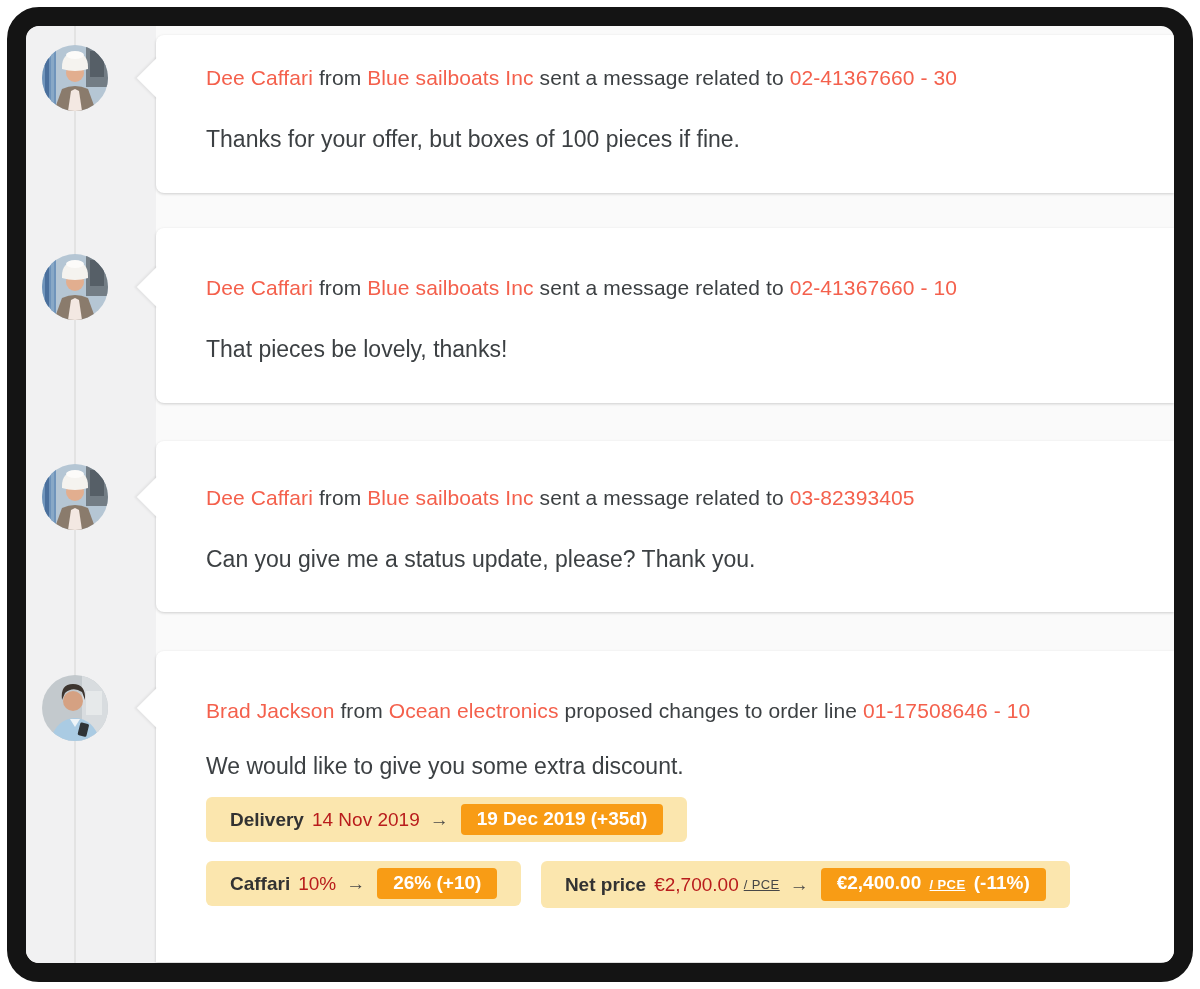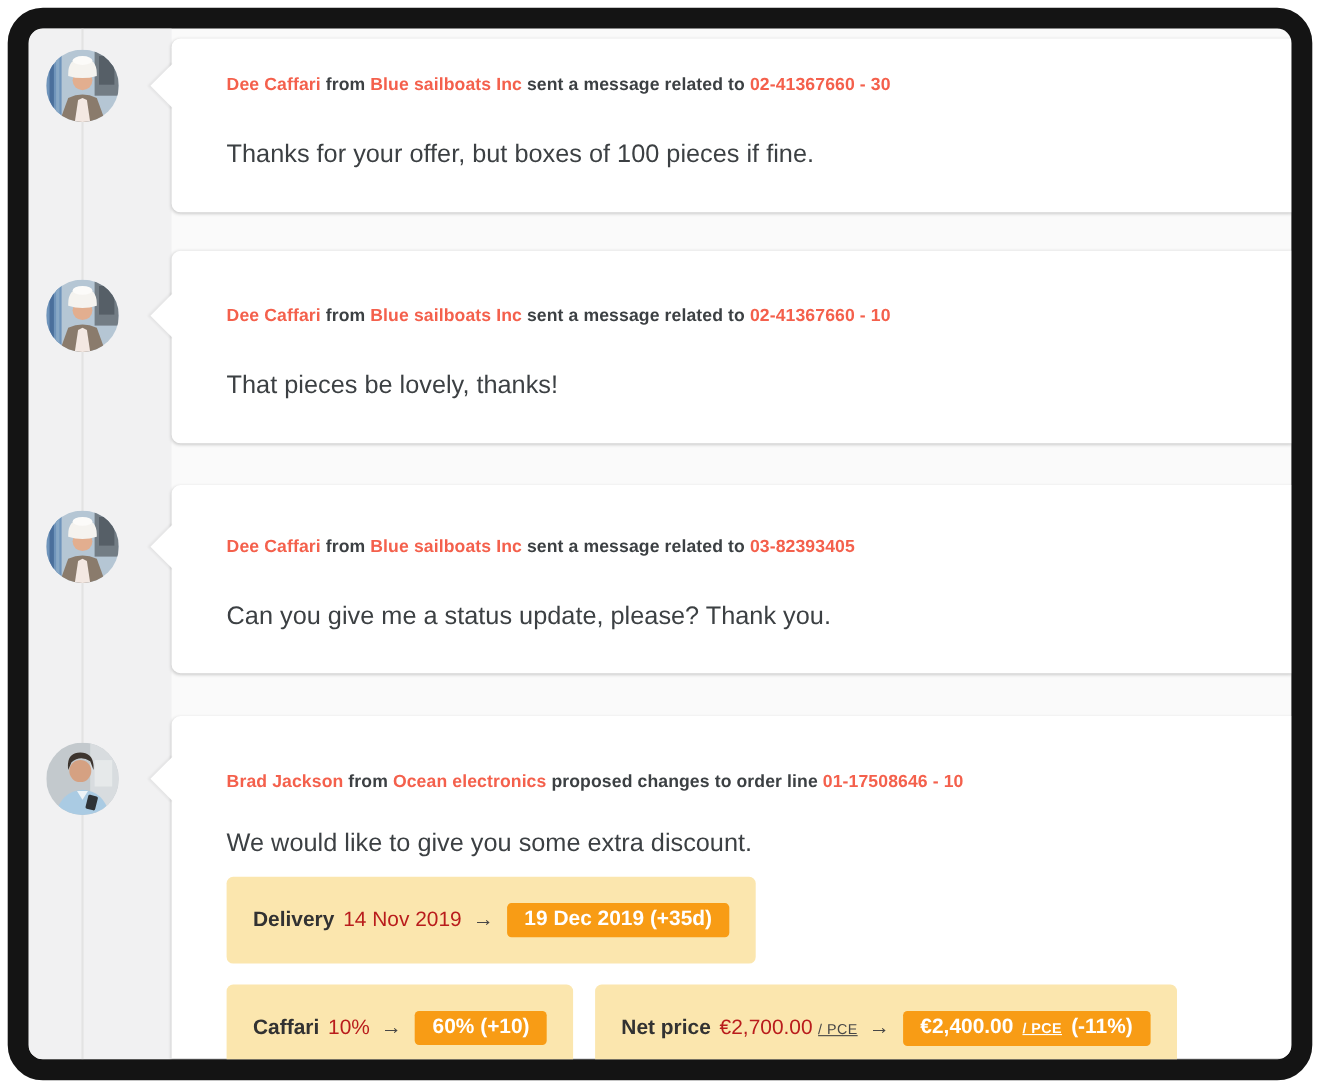--- a/index.html
+++ b/index.html
@@ -26,28 +26,28 @@
   }
   .tail{
     position:absolute;left:-13px;width:30px;height:30px;
     background:var(--card_bg,#ffffff);transform:rotate(45deg);
     box-shadow:-2px 2px 2px rgba(0,0,0,0.05);
   }
   .c1{margin-top:9px;height:158px;padding-top:31px;}
   .c2{margin-top:35px;height:175px;padding-top:48px;}
   .c3{margin-top:38px;height:171px;padding-top:45px;}
   .c4{margin-top:39px;height:311px;padding-top:48px;border-radius:8px 0 0 0;}
-  .header{font-size:16px;line-height:24px;color:var(--text,#3c4043);letter-spacing:.1px;font-weight:bold;}
+  .header{font-size:21px;line-height:24px;color:var(--text,#3c4043);letter-spacing:.1px;}
   .header .link{color:var(--accent,#f4604c);cursor:pointer;}
   .message{font-size:23px;line-height:23px;color:var(--text,#3c4043);margin-top:38px;}
   .c4 .message{margin-top:32px;}
   .chip-row{margin-top:19px;white-space:nowrap;}
   .chip{
     display:inline-flex;align-items:center;background:var(--chip_bg,#fbe6ae);
-    border-radius:6px;padding:24px 24px;font-size:19px;color:#474747;vertical-align:top;
+    border-radius:6px;padding:7px 24px;font-size:19px;color:#474747;vertical-align:top;
   }
   .chip + .chip{margin-left:15px;}
   .chip .lbl{font-weight:bold;color:#323232;margin-right:8px;}
   .chip .old{color:#b91c1c;}
   .chip .unit{font-size:13px;letter-spacing:.4px;margin-left:5px;color:#474747;text-decoration:underline;}
   .chip .arrow{margin:0 12px 0 10px;color:#474747;}
   .pill{
     background:var(--pill_bg,#f89c15);color:#ffffff;font-weight:bold;
     border-radius:4px;padding:4px 16px 5px;display:inline-block;line-height:22px;
   }
@@ -177,21 +177,21 @@
             <span class="arrow">→</span>
             <span class="pill">19 Dec 2019 (+35d)</span>
           </span>
         </div>
 
         <div class="chip-row">
           <span class="chip">
             <span class="lbl">Caffari</span>
             <span class="old">10%</span>
             <span class="arrow">→</span>
-            <span class="pill">60% (+10)</span>
+            <span class="pill">26% (+10)</span>
           </span>
           <span class="chip">
             <span class="lbl">Net price</span>
             <span class="old">€2,700.00</span>
             <span class="unit">/ PCE</span>
             <span class="arrow">→</span>
             <span class="pill">
               <span>€2,400.00</span>
               <span class="unit">/ PCE</span>
               <span>(-11%)</span>

